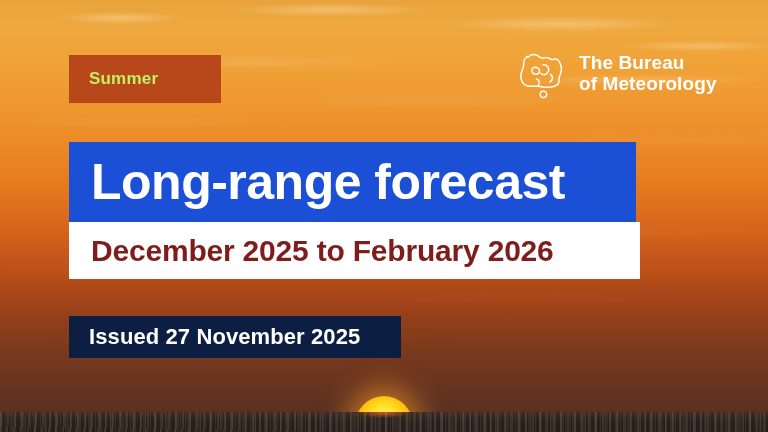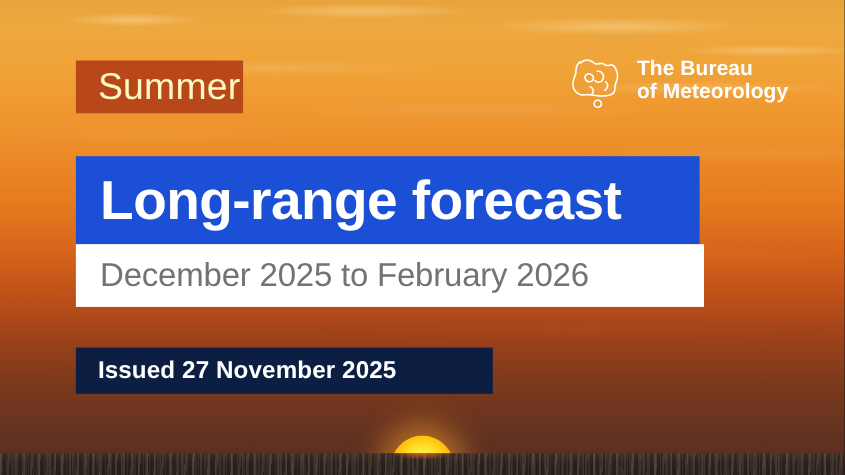--- a/index.html
+++ b/index.html
@@ -111,23 +111,23 @@
     top: 55px;
     width: 152px;
     height: 48px;
     background: #b8481a;
     display: flex;
     align-items: center;
     padding-left: 20px;
     box-sizing: border-box;
   }
   .season-badge span {
-    color: #fef9c3;
-    font-size: 34px;
-    font-weight: normal;
+    color: #bef264;
+    font-size: 17px;
+    font-weight: bold;
     letter-spacing: .2px;
   }
 
   .logo {
     position: absolute;
     left: 513px;
     top: 44px;
     display: flex;
     align-items: center;
     gap: 8px;
@@ -168,31 +168,31 @@
     top: 222px;
     width: 571px;
     height: 57px;
     background: #ffffff;
     display: flex;
     align-items: center;
     box-sizing: border-box;
     padding: 0 22px;
   }
   .subtitle-banner span {
-    color: #737373;
+    color: #7f1d1d;
     font-size: 30px;
-    font-weight: normal;
+    font-weight: bold;
     letter-spacing: -.2px;
   }
 
   .issued-banner {
     position: absolute;
     left: 69px;
     top: 316px;
-    width: 379px;
+    width: 332px;
     height: 42px;
     background: #0c1f42;
     display: flex;
     align-items: center;
     box-sizing: border-box;
     padding: 0 20px;
   }
   .issued-banner span {
     color: #ffffff;
     font-size: 22px;

